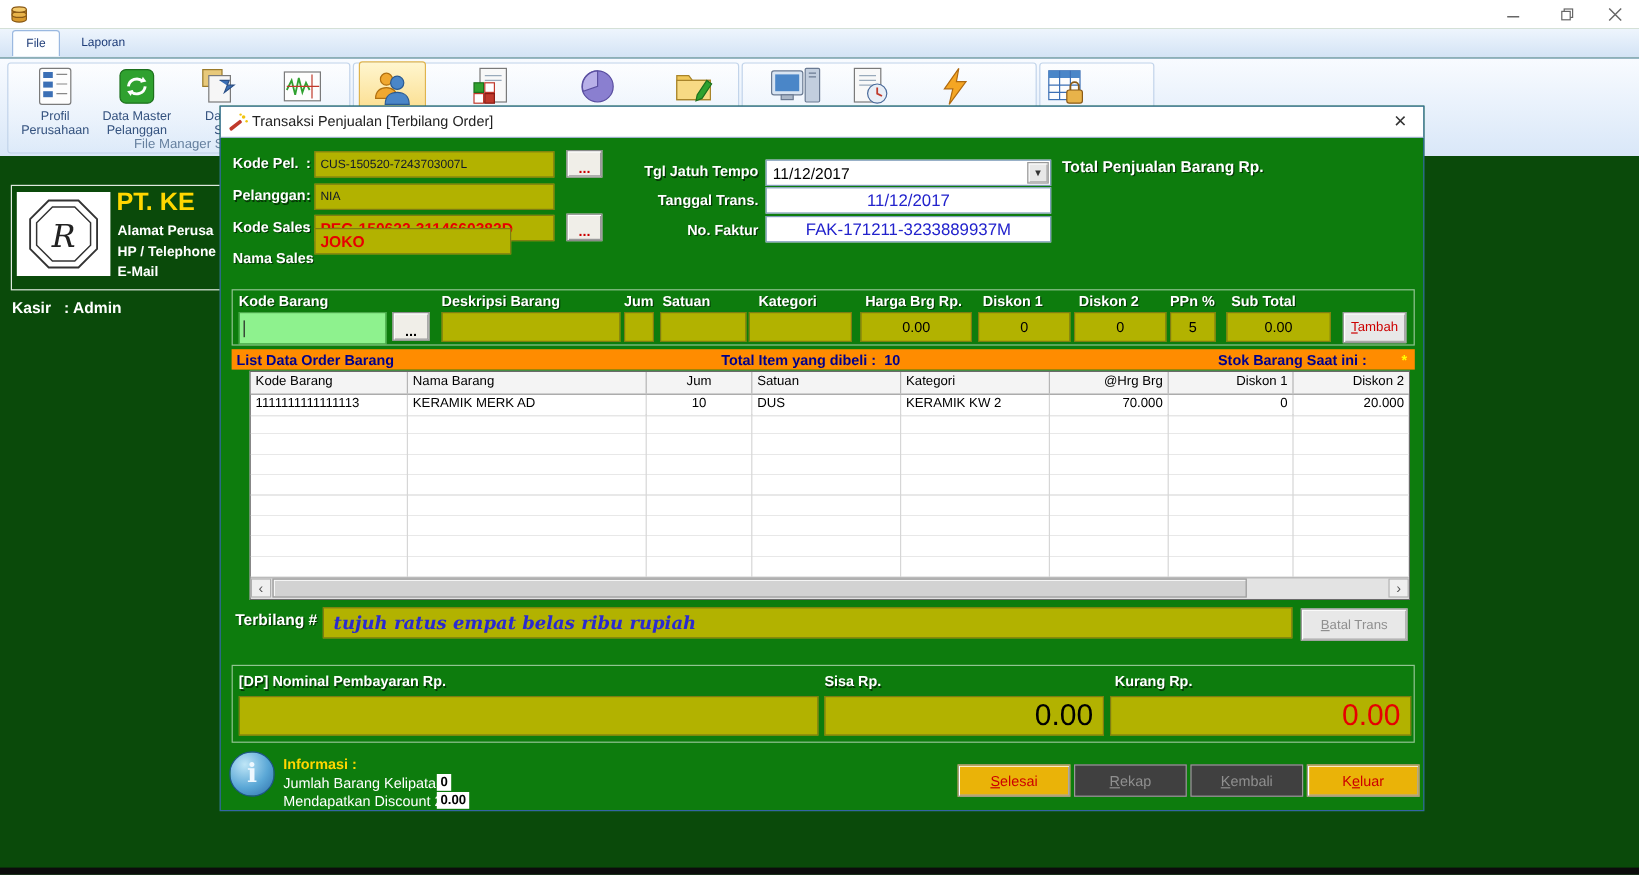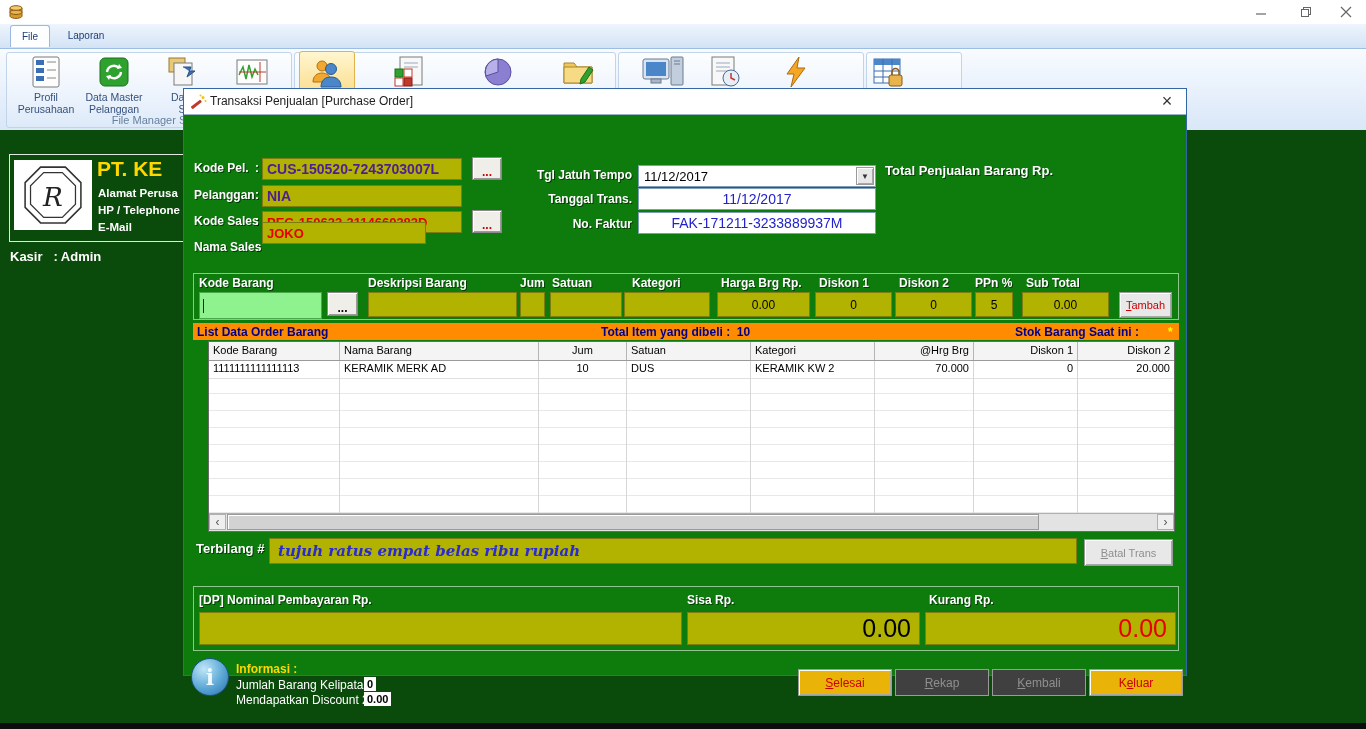--- a/index.html
+++ b/index.html
@@ -32,27 +32,27 @@
   #company-name{position:absolute;left:97px;top:157px;font-size:21px;font-weight:bold;color:#ffd700;white-space:nowrap;}
   .comp-line{position:absolute;left:98px;font-size:11.5px;font-weight:bold;color:#fff;white-space:nowrap;}
   #kasir-row{position:absolute;left:10px;top:249px;font-size:13px;font-weight:bold;color:#fff;}
   
   #dialog{position:absolute;left:183px;top:88px;width:1004px;height:588px;background:#0d7c0d;
     border:1px solid #3465a4;box-sizing:border-box;}
   #dtitle{position:absolute;left:0;top:0;right:0;height:25px;background:#fff;border-bottom:1px solid #9ab0c8;}
   #dtitle-text{position:absolute;left:26px;top:5px;font-size:12px;color:#222;}
   #dclose{position:absolute;right:8px;top:1px;width:22px;height:22px;font-size:18px;color:#333;
     display:flex;align-items:center;justify-content:center;}
-  #dbody{position:absolute;left:0;top:25px;right:0;bottom:0;margin-top:32px;}
+  #dbody{position:absolute;left:0;top:25px;right:0;bottom:0;}
   .wlabel{font-size:12px;font-weight:bold;color:#fff;text-shadow:1px 1px 0 rgba(0,0,0,.55);white-space:nowrap;}
   .olive{background:#b2b200;border:1px solid #7d7d12;box-sizing:border-box;}
   .whitebox{background:#fff;border:1px solid #7f9db9;box-sizing:border-box;}
   .browse-btn{background:#f0eee8;border:1px solid #8a8a8a;box-shadow:inset 1px 1px 0 #fff,inset -1px -1px 0 #9a9a9a;
     color:#cc0000;font-weight:bold;font-size:12px;display:flex;align-items:flex-end;justify-content:center;box-sizing:border-box;}
-  .fval-blue{color:#4c1d95;font-weight:bold;font-size:14px;}
+  .fval-blue{color:#0f172a;font-weight:normal;font-size:10px;}
   .fval-red{color:#e60000;font-weight:bold;font-size:13px;}
   .field{display:flex;align-items:center;padding:0 4px;overflow:hidden;}
   
   #entry-panel{position:absolute;left:9px;top:127px;width:986px;height:47px;border:1px solid rgba(255,255,255,.55);box-sizing:border-box;}
   .e-label{position:absolute;top:2px;font-size:12px;font-weight:bold;color:#fff;text-shadow:1px 1px 0 rgba(0,0,0,.5);white-space:nowrap;}
   .e-input{position:absolute;top:18px;height:25px;font-size:12px;color:#000;display:flex;align-items:center;justify-content:center;}
   
   #order-bar{position:absolute;left:9px;top:177px;width:986px;height:17px;background:#ff8c00;
     font-size:12px;font-weight:bold;color:#00008b;}
   
@@ -252,21 +252,21 @@
   <div id="dialog">
     <div id="dtitle">
       <svg class="abs" style="left:7px;top:5px" width="16" height="16" viewBox="0 0 16 16">
         <rect x="-1" y="9" width="12" height="3" rx="1" transform="rotate(-38 5 10)" fill="#c0392b"></rect>
         <g fill="#f1c40f">
             <circle cx="12" cy="3.5" r="1.5"></circle>
             <circle cx="14.5" cy="7" r="1"></circle>
             <circle cx="9.5" cy="1.5" r="1"></circle>
           </g>
       </svg>
-      <span id="dtitle-text">Transaksi Penjualan [Purchase Order]</span>
+      <span id="dtitle-text">Transaksi Penjualan [Terbilang Order]</span>
       <div id="dclose">×</div>
     </div>
     <div id="dbody">
 
       <div class="abs wlabel" style="left:10px;top:15px">Kode Pel.</div>
       <div class="abs wlabel" style="left:71px;top:15px">:</div>
       <div class="abs olive field fval-blue" style="left:78px;top:12px;width:200px;height:22px">CUS-150520-7243703007L</div>
       <div class="abs browse-btn" style="left:288px;top:11px;width:30px;height:23px">...</div>
 
       <div class="abs wlabel" style="left:10px;top:42px">Pelanggan</div>

